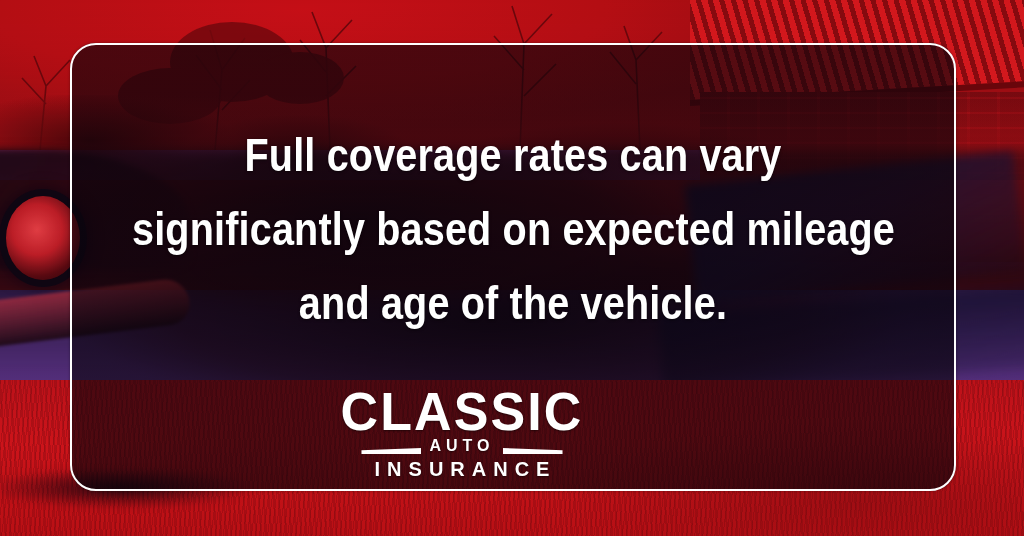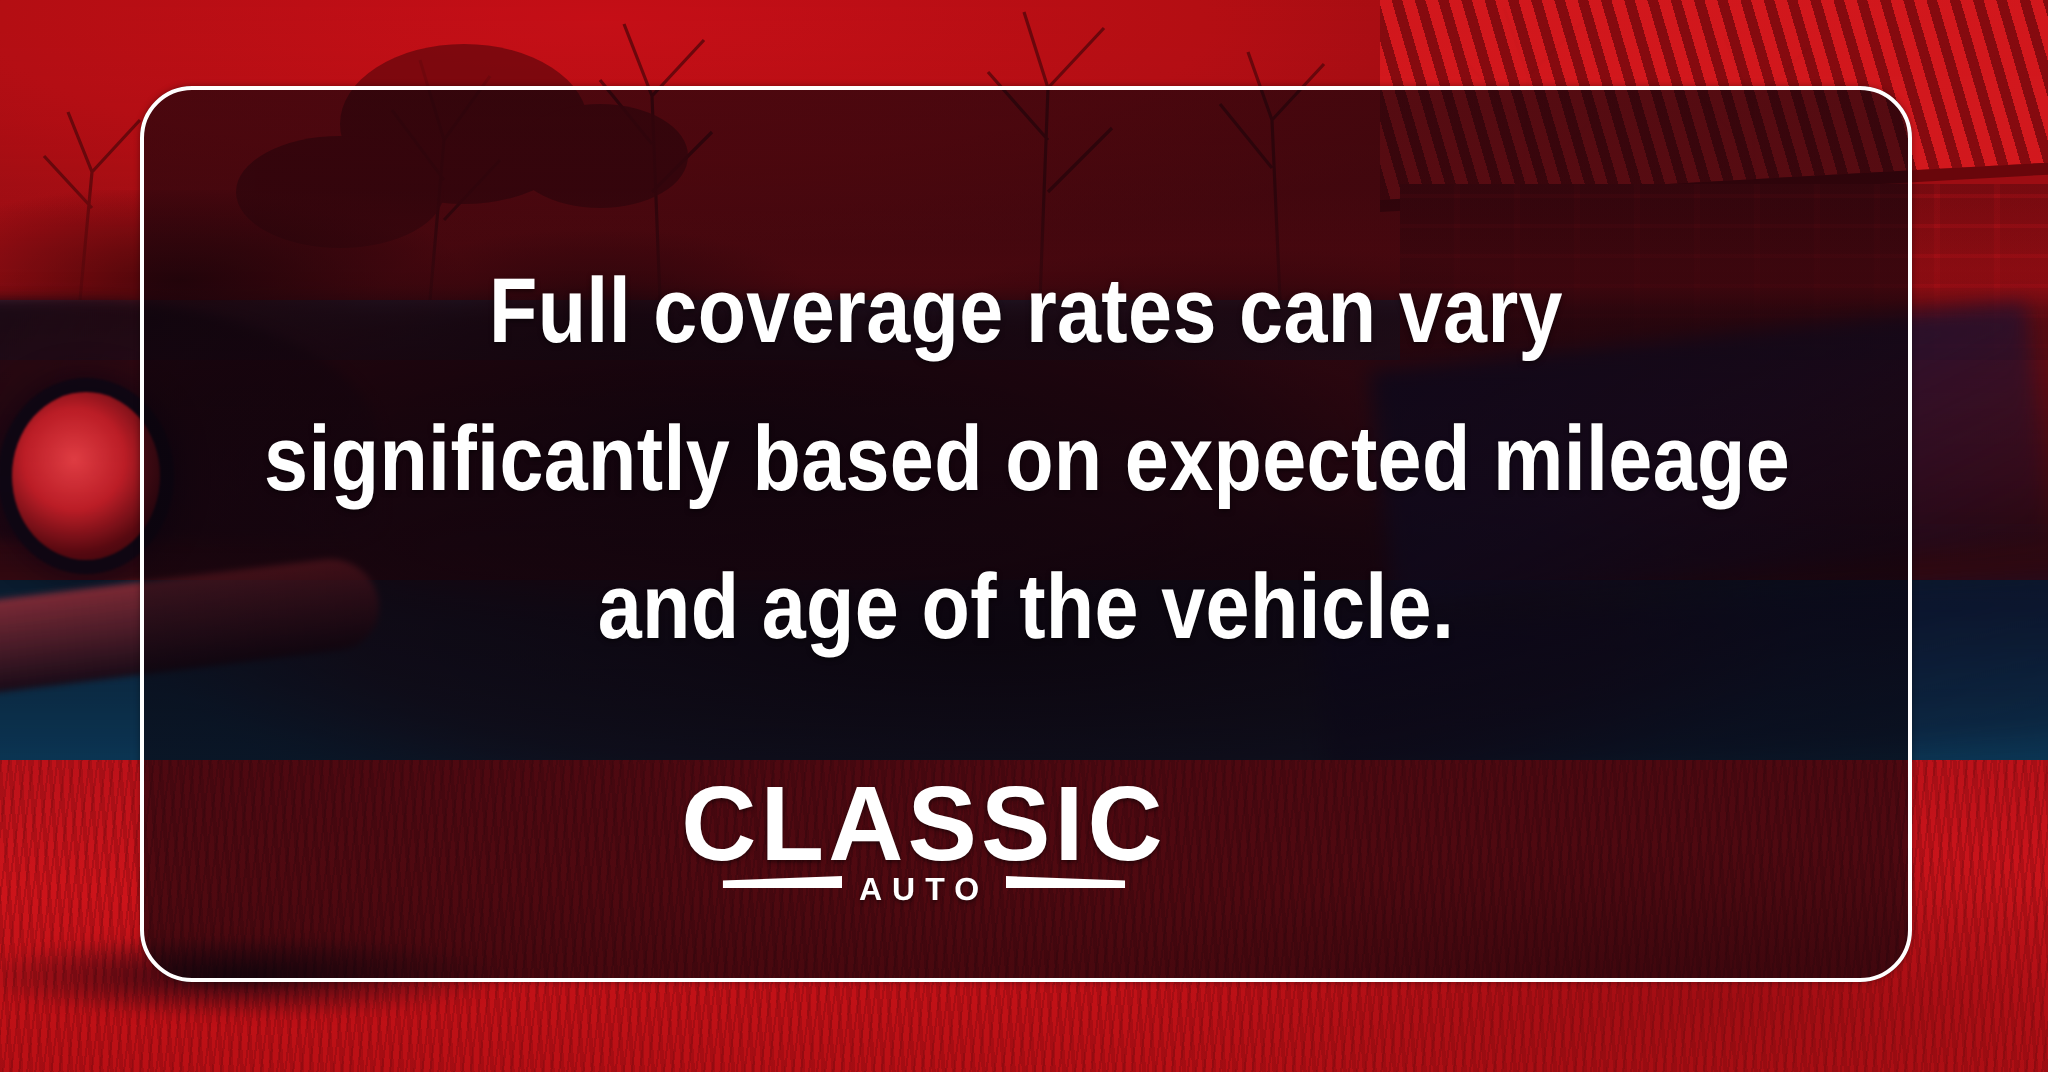--- a/index.html
+++ b/index.html
@@ -6,21 +6,21 @@
     margin: 0;
     padding: 0;
     background: #000;
   }
   .stage {
     position: relative;
     width: 1024px;
     height: 536px;
     overflow: hidden;
     font-family: "Liberation Sans", sans-serif;
-    background: #0369a1;
+    background: #8b5cf6;
   }
 
   
   .photo {
     position: absolute;
     inset: 0;
     overflow: hidden;
   }
   
   .sky {
@@ -186,21 +186,21 @@
     font-family: "Liberation Sans Narrow", "Liberation Sans", sans-serif;
     font-weight: 700;
     font-size: 50px;
     line-height: 44px;
     letter-spacing: 2px;
     transform: scaleX(1.04) scaleY(1.06);
     text-shadow: 0 1px 2px rgba(0,0,0,.5);
   }
   .logo-mid {
     display: flex;
-    align-items: flex-start;
+    align-items: flex-end;
     justify-content: center;
     gap: 8px;
     margin-top: 4px;
   }
   .wedge {
     height: 6px;
     width: 60px;
     background: #fff;
   }
   .wedge.left  { clip-path: polygon(0 38%, 100% 0, 100% 100%, 0 100%); }
@@ -278,15 +278,16 @@
     <span class="ln">and age of the vehicle.</span>
   </div>
 
   <div class="logo">
     <span class="logo-classic">CLASSIC</span>
     <div class="logo-mid">
       <span class="wedge left"></span>
       <span class="logo-auto">AUTO</span>
       <span class="wedge right"></span>
     </div>
+    <span class="logo-ins">INSURANCE</span>
   </div>
 
 </div>
 
 </body></html>

